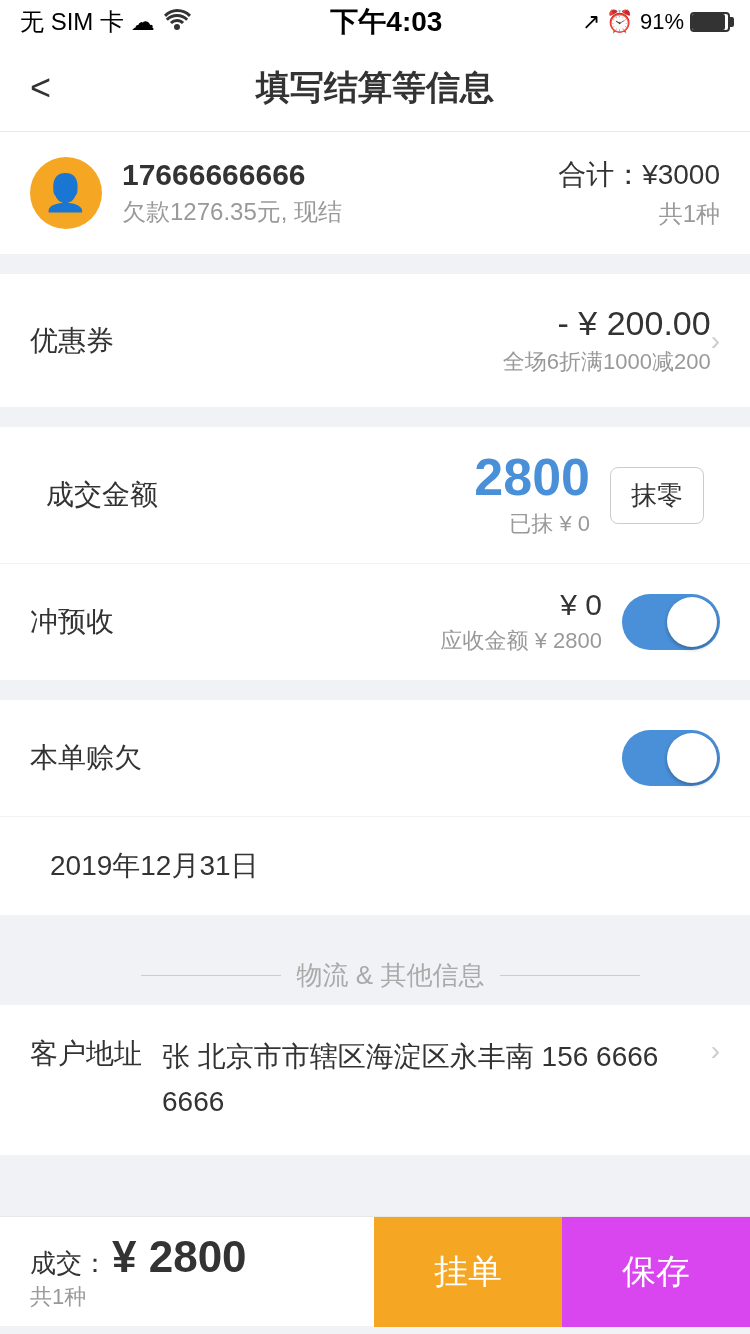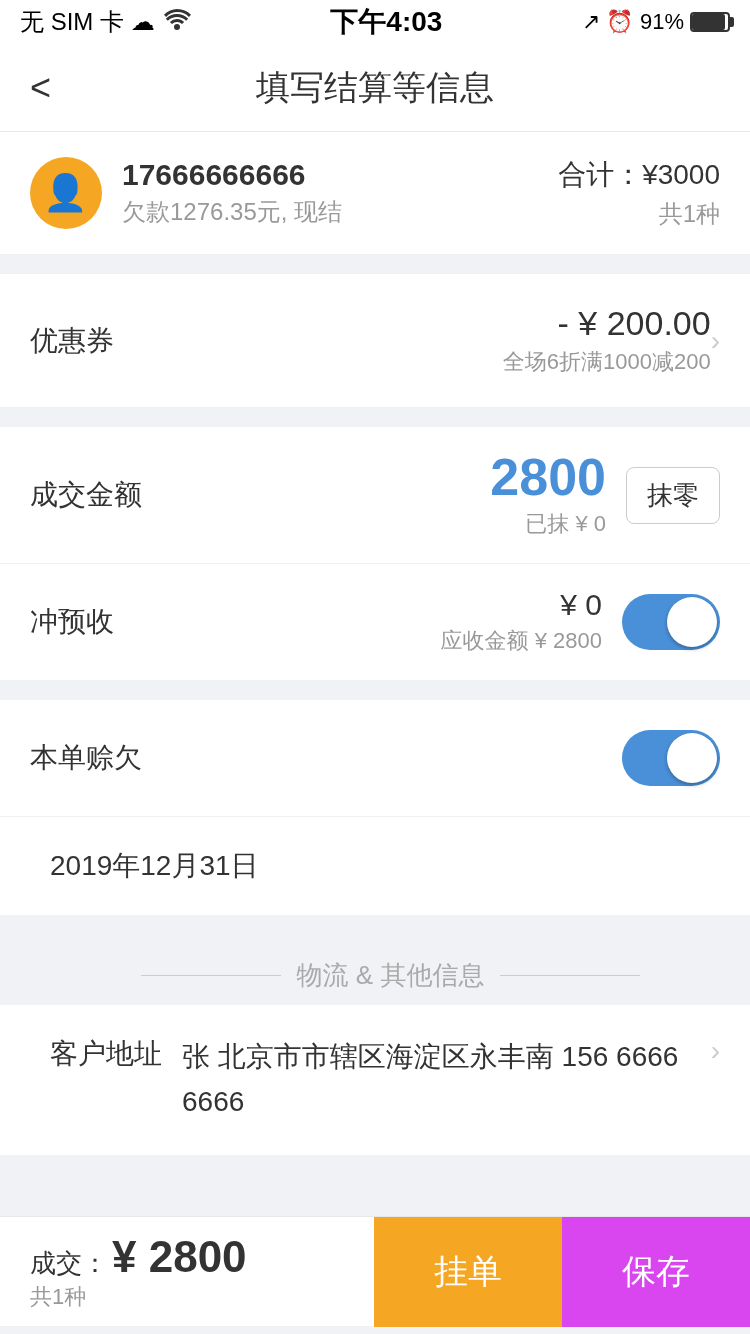--- a/index.html
+++ b/index.html
@@ -49,21 +49,21 @@
       position: relative;
       border-bottom: 1px solid #e8e8e8;
     }
     .nav-back {
       position: absolute; left: 20px;
       font-size: 36px; color: #333; cursor: pointer;
       padding: 10px;
     }
     .nav-title {
       font-size: 34px;
-      font-weight: 400;
+      font-weight: 700;
       color: #333;
     }
 
     
     .content {
       background: #f0f2f5;
     }
 
     
     .customer-card {
@@ -141,21 +141,21 @@
     }
 
     
     .amount-section {
       background: #fff;
     }
     .amount-row {
       display: flex;
       align-items: center;
       justify-content: space-between;
-      padding: 24px 30px;
+      padding: 24px 46px;
       border-bottom: 1px solid #f0f2f5;
     }
     .amount-label { font-size: 28px; color: #333; }
     .amount-right {
       display: flex; align-items: center; gap: 20px;
     }
     .amount-value {
       font-size: 52px; color: #4a90d9; font-weight: 600;
       line-height: 1;
     }
@@ -242,21 +242,20 @@
     .logistics-line {
       width: 140px; height: 1px; background: #ccc;
     }
     .logistics-text {
       font-size: 26px; color: #aaa;
     }
 
     
     .address-card {
       background: #fff;
-      padding-left: 20px;
     }
     .address-row {
       display: flex;
       align-items: flex-start;
       justify-content: space-between;
       padding: 30px 30px;
     }
     .address-label { font-size: 28px; color: #333; flex-shrink: 0; margin-right: 20px; }
     .address-value { font-size: 28px; color: #333; flex: 1; line-height: 1.6; }
 

